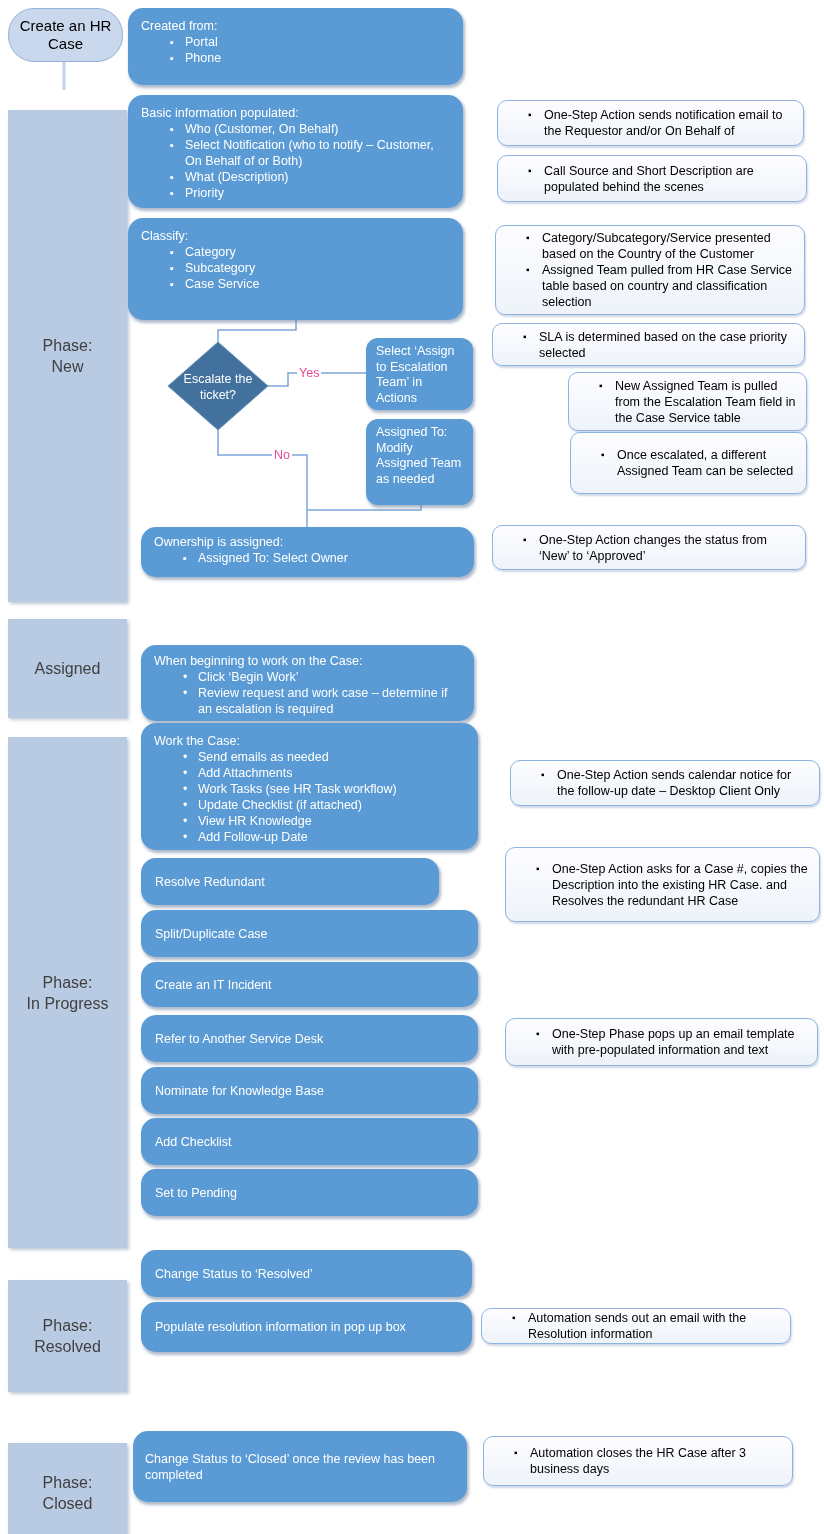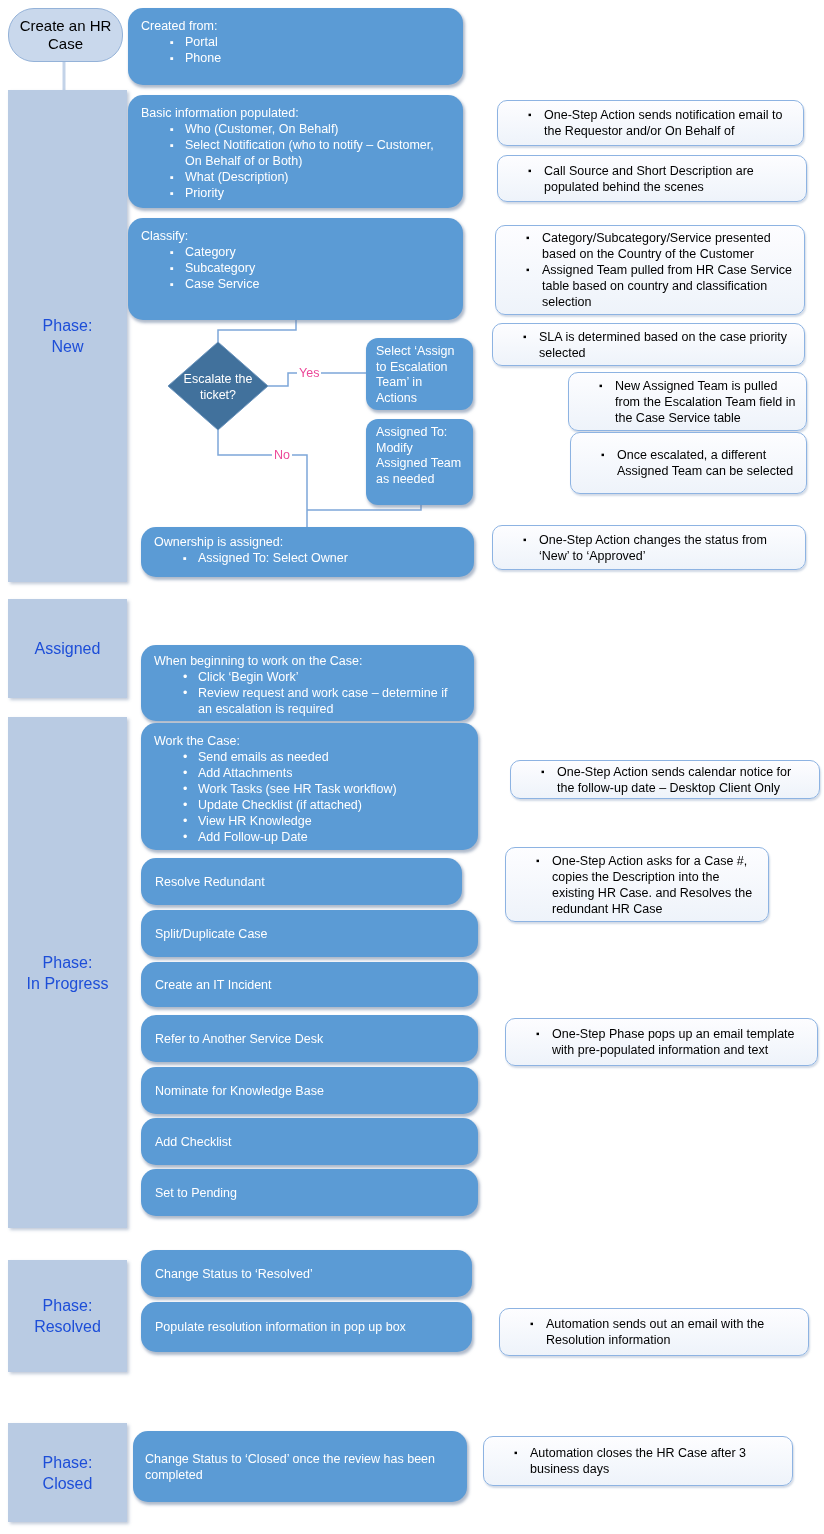--- a/index.html
+++ b/index.html
@@ -4,21 +4,21 @@
 <style>
   * { box-sizing: border-box; margin: 0; padding: 0; }
   body { background: #fff; font-family: "Liberation Sans", sans-serif; }
   .canvas { position: relative; width: 824px; height: 1534px; background: #fff; overflow: hidden; }
   .lines { position: absolute; left: 0; top: 0; z-index: 0; }
 
   
   .phase { position: absolute; left: 8px; width: 119px; background: #b9cbe3;
            box-shadow: 2px 2px 3px rgba(120,140,170,.45);
            display: flex; flex-direction: column; align-items: center; justify-content: center;
-           color: #1d4ed8; font-size: 16px; line-height: 21px; text-align: center; z-index: 1; }
+           color: #404040; font-size: 16px; line-height: 21px; text-align: center; z-index: 1; margin-top: 20px; }
 
   
   .terminator { position: absolute; left: 8px; top: 8px; width: 115px; height: 54px;
            background: #c9d8ec; border: 1px solid #94b2d8; border-radius: 26px;
            display: flex; align-items: center; justify-content: center; text-align: center;
            color: #000; font-size: 15px; line-height: 18px; z-index: 1; padding: 0 8px; }
 
   
   .pbox { position: absolute; background: #5b9bd5; color: #fff; border-radius: 15px;
           box-shadow: 1.5px 2.5px 3px rgba(110,130,160,.55);
@@ -144,21 +144,21 @@
     <ul class="blt rd">
       <li>Send emails as needed</li>
       <li>Add Attachments</li>
       <li>Work Tasks (see HR Task workflow)</li>
       <li>Update Checklist (if attached)</li>
       <li>View HR Knowledge</li>
       <li>Add Follow-up Date</li>
     </ul>
   </div>
 
-  <div class="pbox bar" style="left:141px;top:858px;width:321px;height:47px;">
+  <div class="pbox bar" style="left:141px;top:858px;width:298px;height:47px;">
     <span>Resolve Redundant</span>
   </div>
   <div class="pbox bar" style="left:141px;top:910px;width:337px;height:47px;">
     <span>Split/Duplicate Case</span>
   </div>
   <div class="pbox bar" style="left:141px;top:962px;width:337px;height:45px;">
     <span>Create an IT Incident</span>
   </div>
   <div class="pbox bar" style="left:141px;top:1015px;width:337px;height:47px;">
     <span>Refer to Another Service Desk</span>
@@ -213,36 +213,36 @@
   <div class="note" style="left:570px;top:432px;width:237px;height:62px;">
     <ul class="nblt">
         <li>Once escalated, a different Assigned Team can be selected</li>
       </ul>
   </div>
   <div class="note" style="left:492px;top:525px;width:314px;height:45px;">
     <ul class="nblt">
         <li>One-Step Action changes the status from ‘New’ to ‘Approved’</li>
       </ul>
   </div>
-  <div class="note" style="left:510px;top:760px;width:310px;height:39px;">
+  <div class="note" style="left:510px;top:760px;width:310px;height:46px;">
     <ul class="nblt">
         <li>One-Step Action sends calendar notice for the follow-up date – Desktop Client Only</li>
       </ul>
   </div>
-  <div class="note" style="left:505px;top:847px;width:264px;height:75px;">
+  <div class="note" style="left:505px;top:847px;width:315px;height:75px;">
     <ul class="nblt">
         <li>One-Step Action asks for a Case #, copies the Description into the existing HR Case. and Resolves the redundant HR Case</li>
       </ul>
   </div>
   <div class="note" style="left:505px;top:1018px;width:313px;height:48px;">
     <ul class="nblt">
         <li>One-Step Phase pops up an email template with pre-populated information and text</li>
       </ul>
   </div>
-  <div class="note" style="left:499px;top:1308px;width:310px;height:48px;">
+  <div class="note" style="left:481px;top:1308px;width:310px;height:36px;">
     <ul class="nblt">
         <li>Automation sends out an email with the Resolution information</li>
       </ul>
   </div>
   <div class="note" style="left:483px;top:1436px;width:310px;height:50px;">
     <ul class="nblt">
         <li>Automation closes the HR Case after 3 business days</li>
       </ul>
   </div>
 

